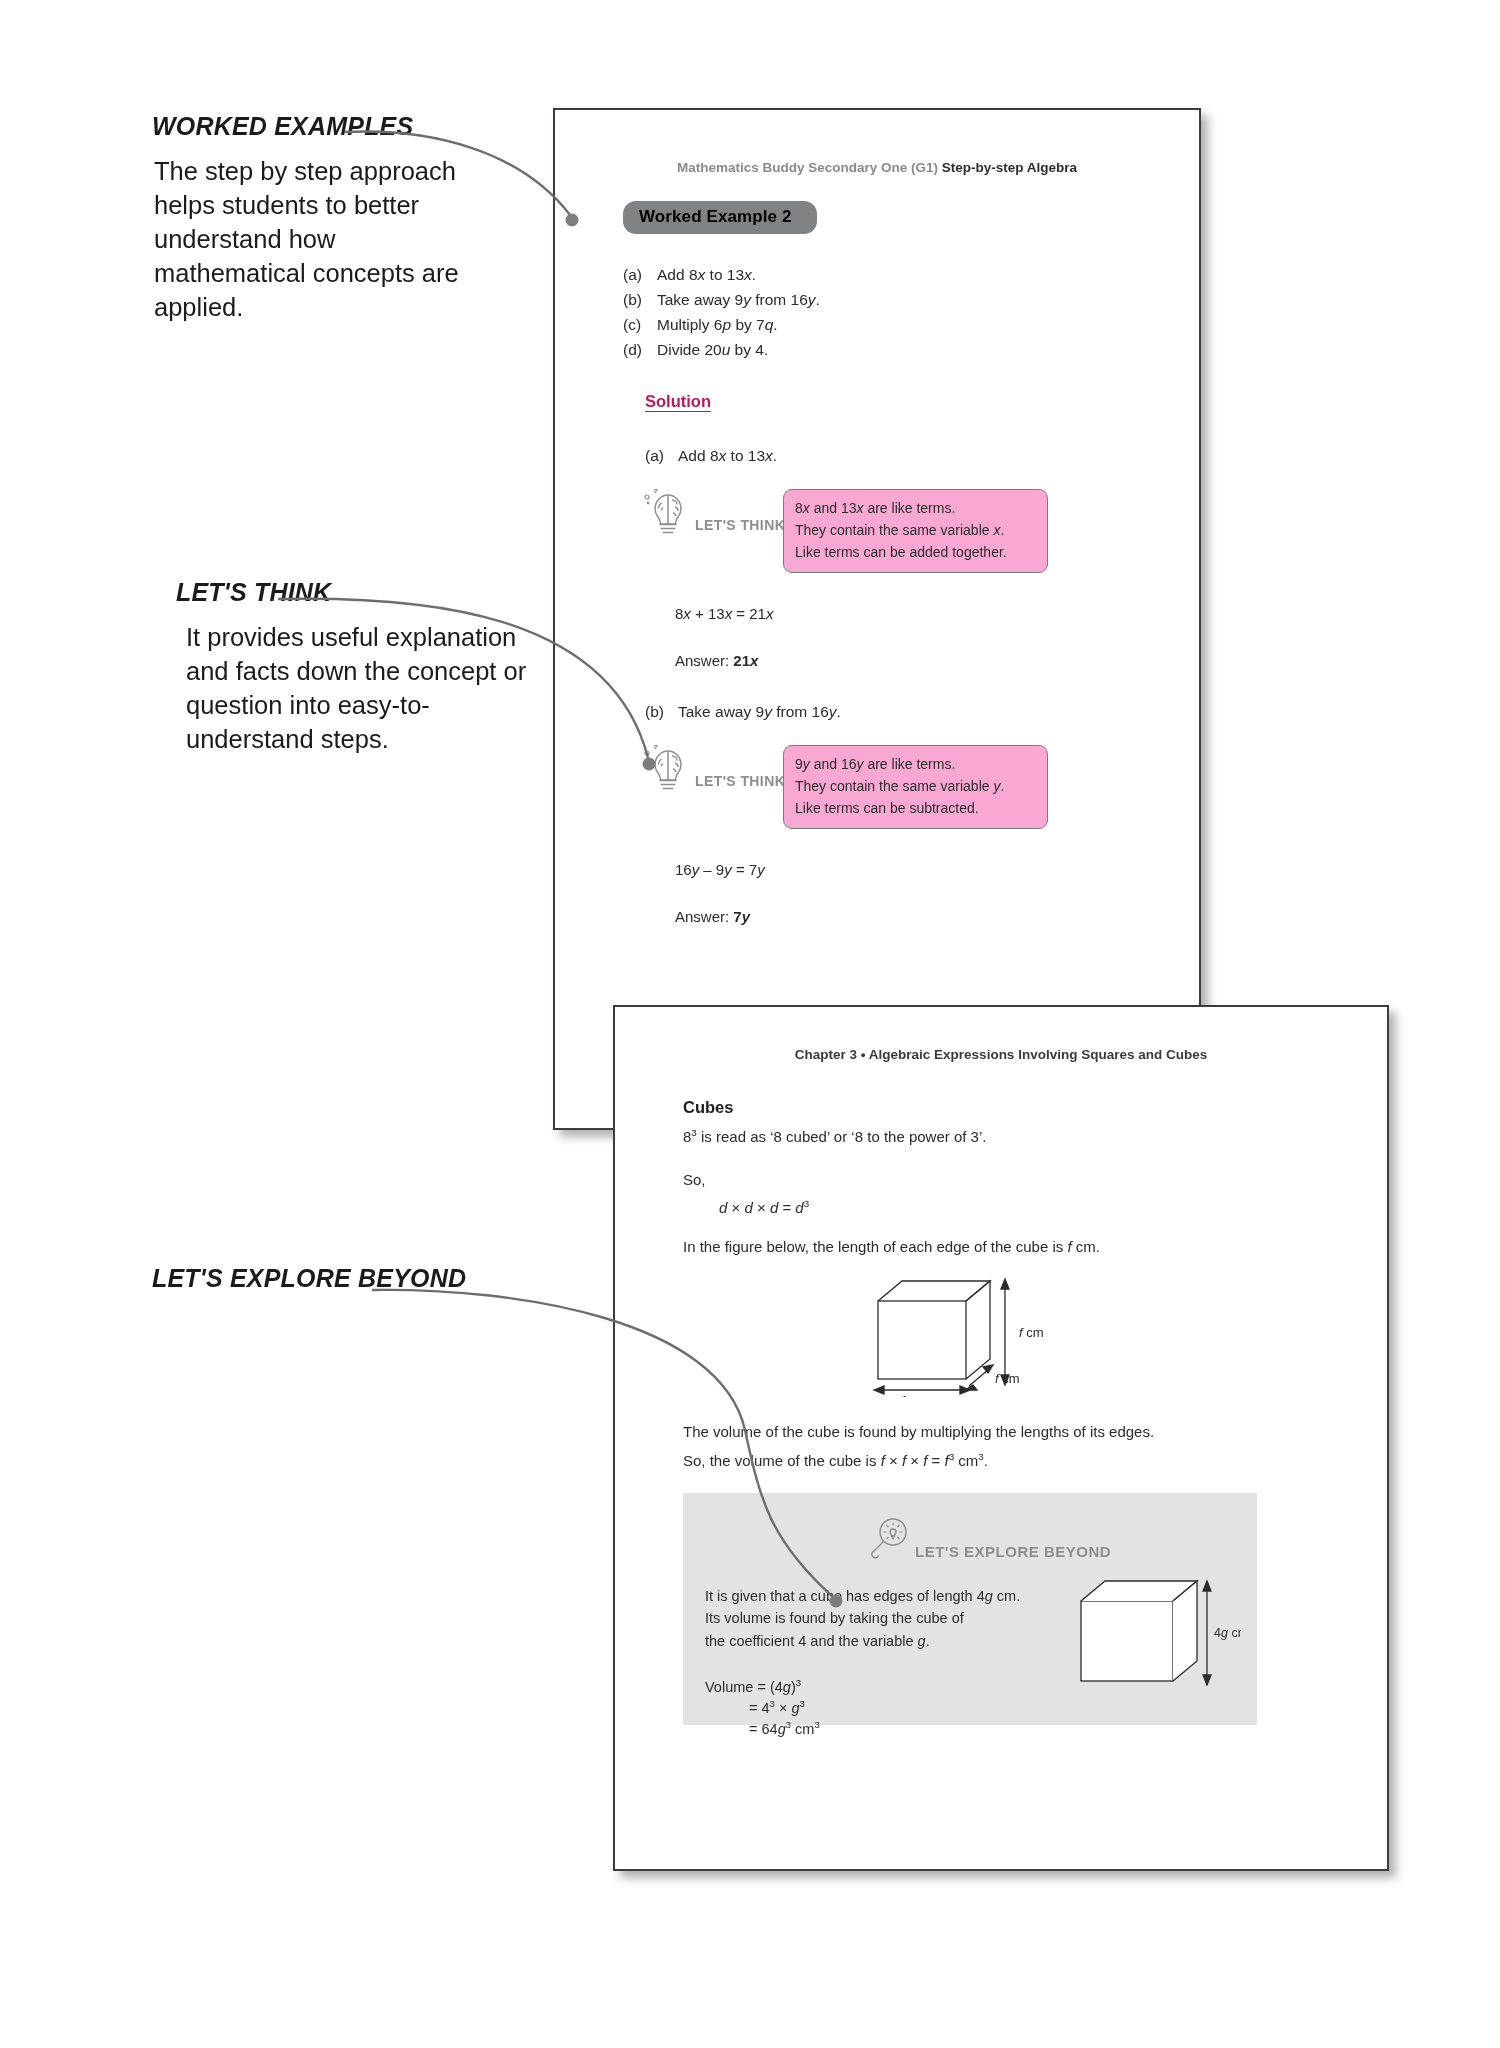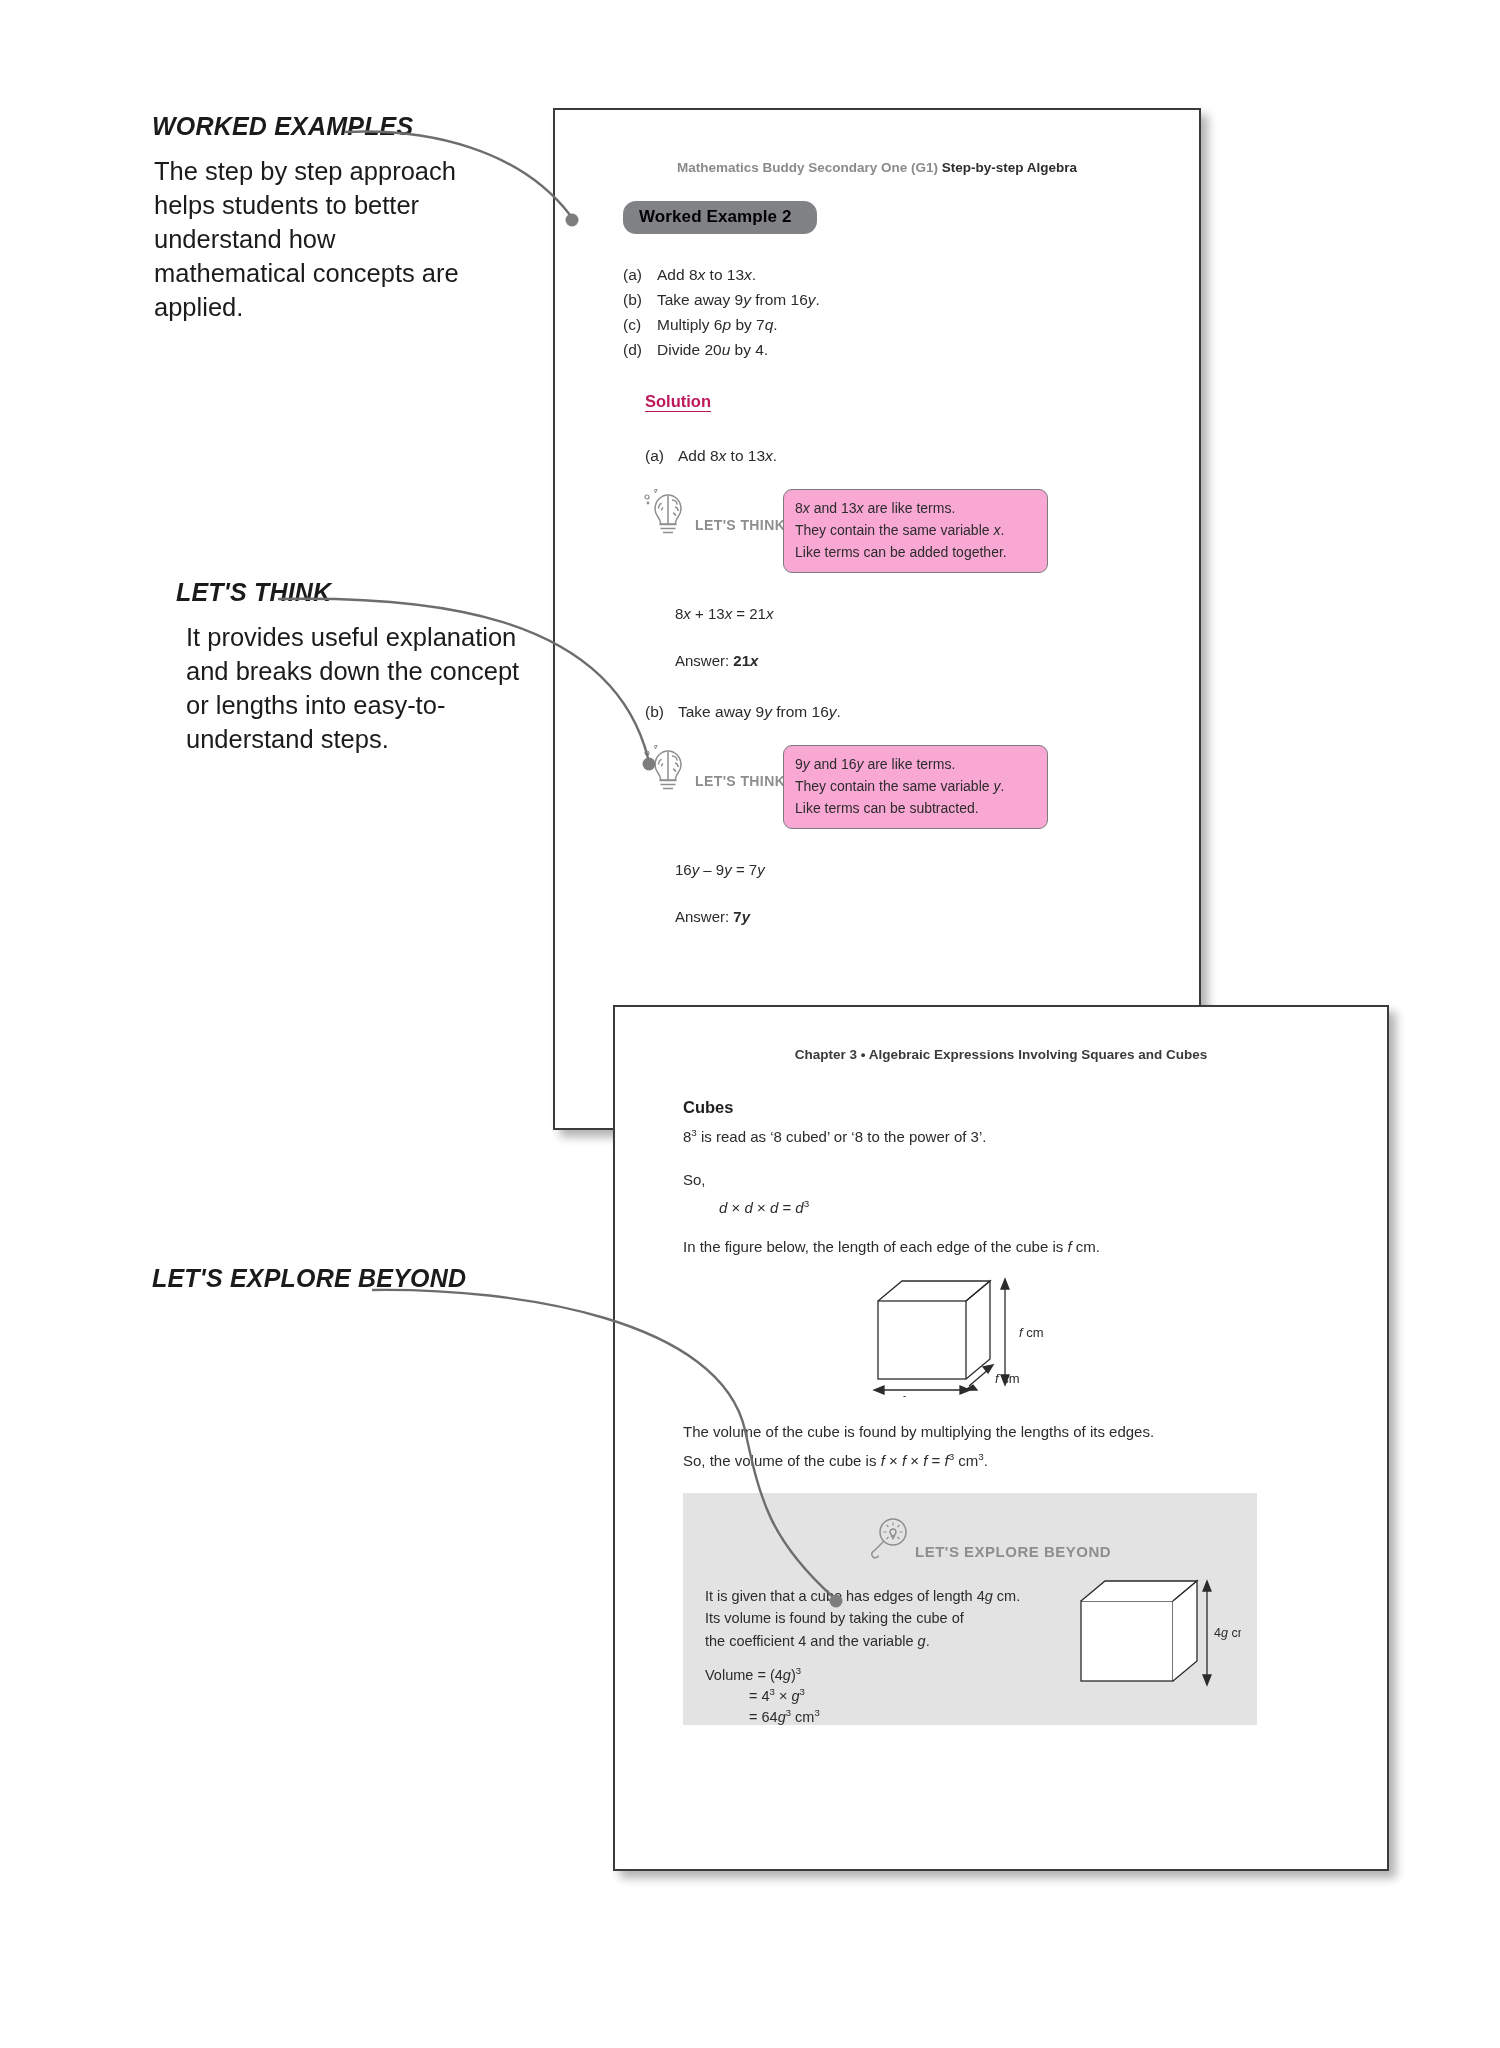--- a/index.html
+++ b/index.html
@@ -232,21 +232,21 @@
     left: 22px;
     top: 92px;
     font-size: 14.5px;
     line-height: 1.55;
     color: #2b2b2b;
     width: 330px;
   }
   .explore-calc {
     position: absolute;
     left: 22px;
-    top: 172px;
+    top: 184px;
     font-size: 14.5px;
     line-height: 1.45;
     color: #2b2b2b;
   }
   .explore-calc .ind { margin-left: 44px; }
   .explore-fig {
     position: absolute;
     right: 16px;
     top: 74px;
     width: 170px;
@@ -259,21 +259,21 @@
 </head>
 <body>
 
 <div class="annot" id="annot-worked">
   <div class="annot-title">WORKED EXAMPLES</div>
   <div class="annot-body">The step by step approach helps students to better understand how mathematical concepts are applied.</div>
 </div>
 
 <div class="annot" id="annot-think">
   <div class="annot-title">LET'S THINK</div>
-  <div class="annot-body">It provides useful explanation and breaks down the concept or lengths into easy-to-understand steps.</div>
+  <div class="annot-body">It provides useful explanation and facts down the concept or question into easy-to-understand steps.</div>
 </div>
 
 <div class="annot" id="annot-explore">
   <div class="annot-title">LET'S EXPLORE BEYOND</div>
 </div>
 
 <div class="page" id="page-1">
 
   <div class="page-header">
     <span>Mathematics Buddy Secondary One (G1) </span><b>Step-by-step Algebra</b>

